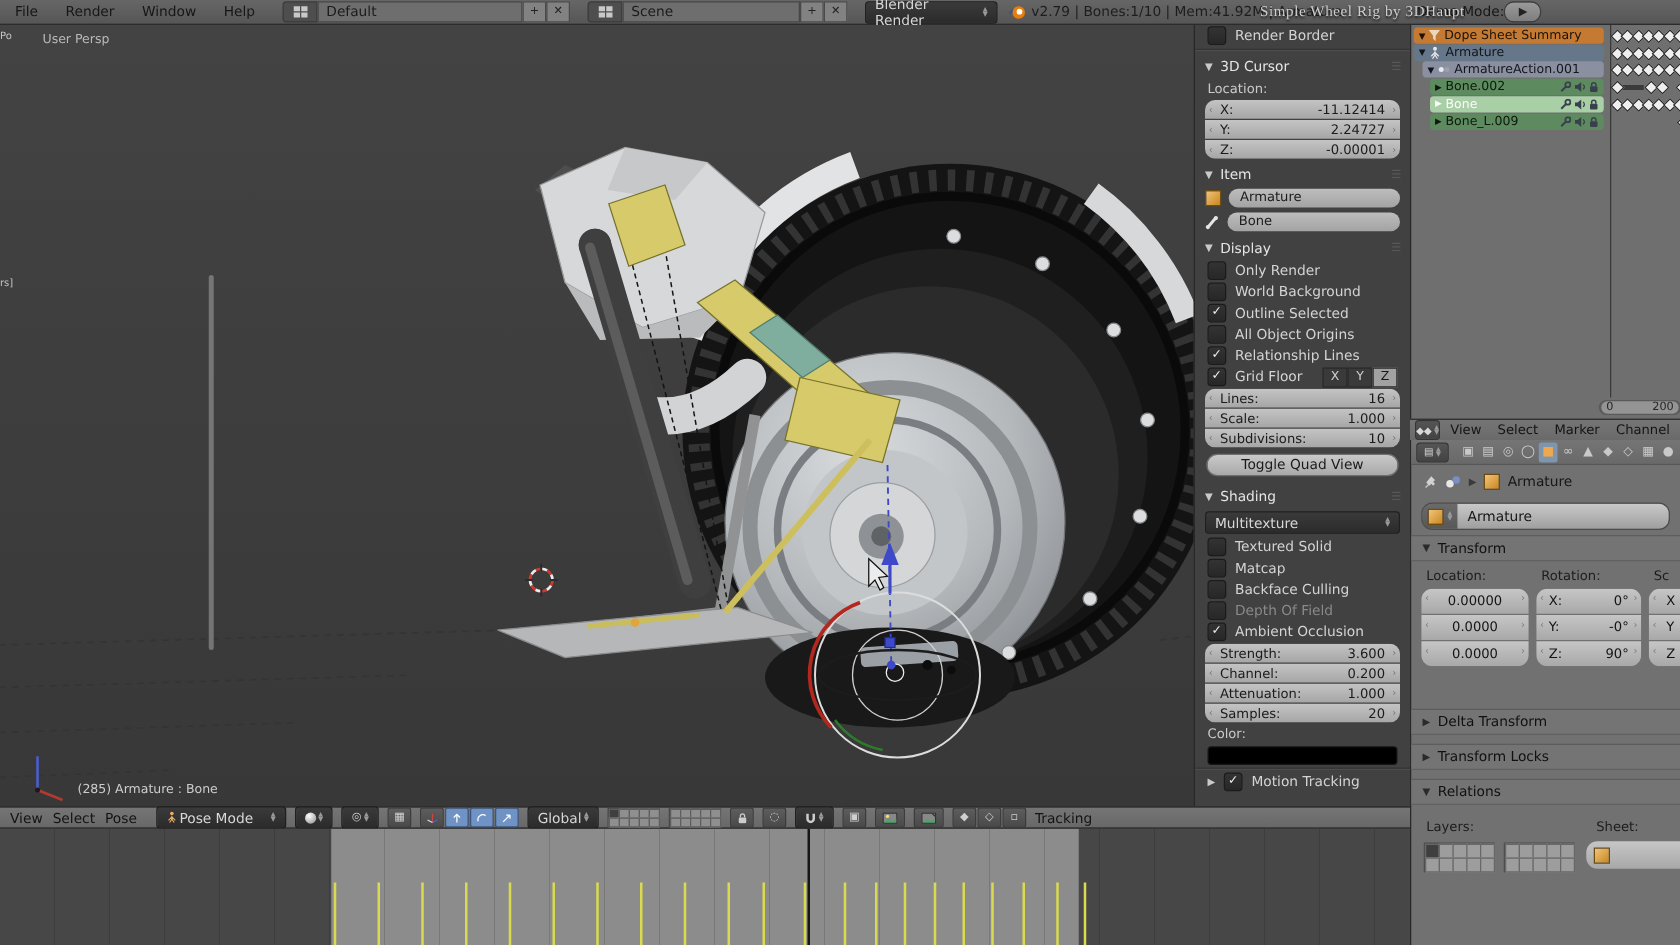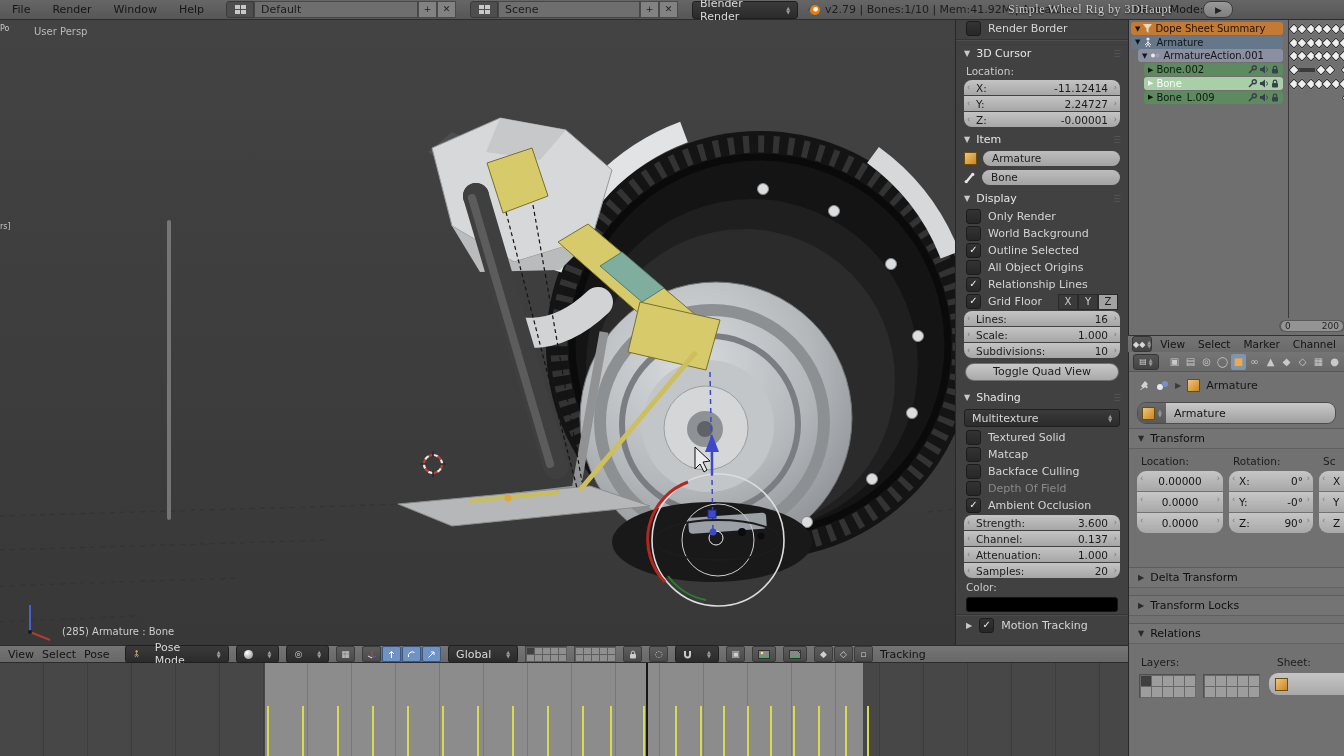--- a/index.html
+++ b/index.html
@@ -11,21 +11,21 @@
     border-bottom:1px solid #2c2c2c;display:flex;align-items:center;font-size:11px;color:#161616;
     box-sizing:border-box;padding-left:12px;}
   .menu-item{margin-right:22px;cursor:default;}
   .tb-group{display:flex;align-items:center;margin-right:14px;}
   .tb-iconbtn{width:26px;height:15px;background:#4e4e4e;border:1px solid #3a3a3a;border-radius:3px 0 0 3px;
     display:flex;align-items:center;justify-content:center;}
   .tb-field{height:15px;line-height:15px;background:#6e6e6e;border:1px solid #474747;padding:0 6px;color:#1b1b1b;}
   .tb-sq{width:17px;height:15px;background:#828282;border:1px solid #4a4a4a;font-size:9px;color:#222;
     text-align:center;line-height:15px;}
   .dd-dark{background:linear-gradient(#3a3a3a,#2b2b2b);color:#d8d8d8;border:1px solid #1f1f1f;border-radius:3px;
-    height:16px;display:inline-flex;align-items:center;padding:0 7px;gap:15px;font-size:11px;}
+    height:16px;display:inline-flex;align-items:center;padding:0 7px;gap:2px;font-size:11px;}
   .dd-arrows{font-size:5px;line-height:4px;color:#9a9a9a;text-align:center;}
   .mini-grid{display:grid;grid-template-columns:5px 5px;grid-auto-rows:4px;gap:1px;}
   .mini-grid i{background:#c8c8c8;}
   
   #title-overlay{left:1008px;top:2px;font-family:Liberation Serif, serif;font-size:12px;color:#cfcfcf;
     text-shadow:0 1px 2px rgba(0,0,0,.8);letter-spacing:.5px;z-index:40;}
   
   #viewport{left:0;top:20px;width:1128px;height:625px;background:linear-gradient(#434343,#383838);overflow:hidden;}
   #vp-view-label{left:34px;top:6px;font-size:10px;color:#b9b9b9;}
   #vp-info-label{left:62px;top:606px;font-size:10px;color:#cdcdcd;}
@@ -446,21 +446,21 @@
       <div class="numgroup" id="shading-fields">
           <div class="numfield">
             <span class="nf-ar l">‹</span>
             <span class="nf-l">Strength:</span>
             <span>3.600</span>
             <span class="nf-ar r">›</span>
           </div>
           <div class="numfield">
             <span class="nf-ar l">‹</span>
             <span class="nf-l">Channel:</span>
-            <span>0.137</span>
+            <span>0.200</span>
             <span class="nf-ar r">›</span>
           </div>
           <div class="numfield">
             <span class="nf-ar l">‹</span>
             <span class="nf-l">Attenuation:</span>
             <span>1.000</span>
             <span class="nf-ar r">›</span>
           </div>
           <div class="numfield">
             <span class="nf-ar l">‹</span>

